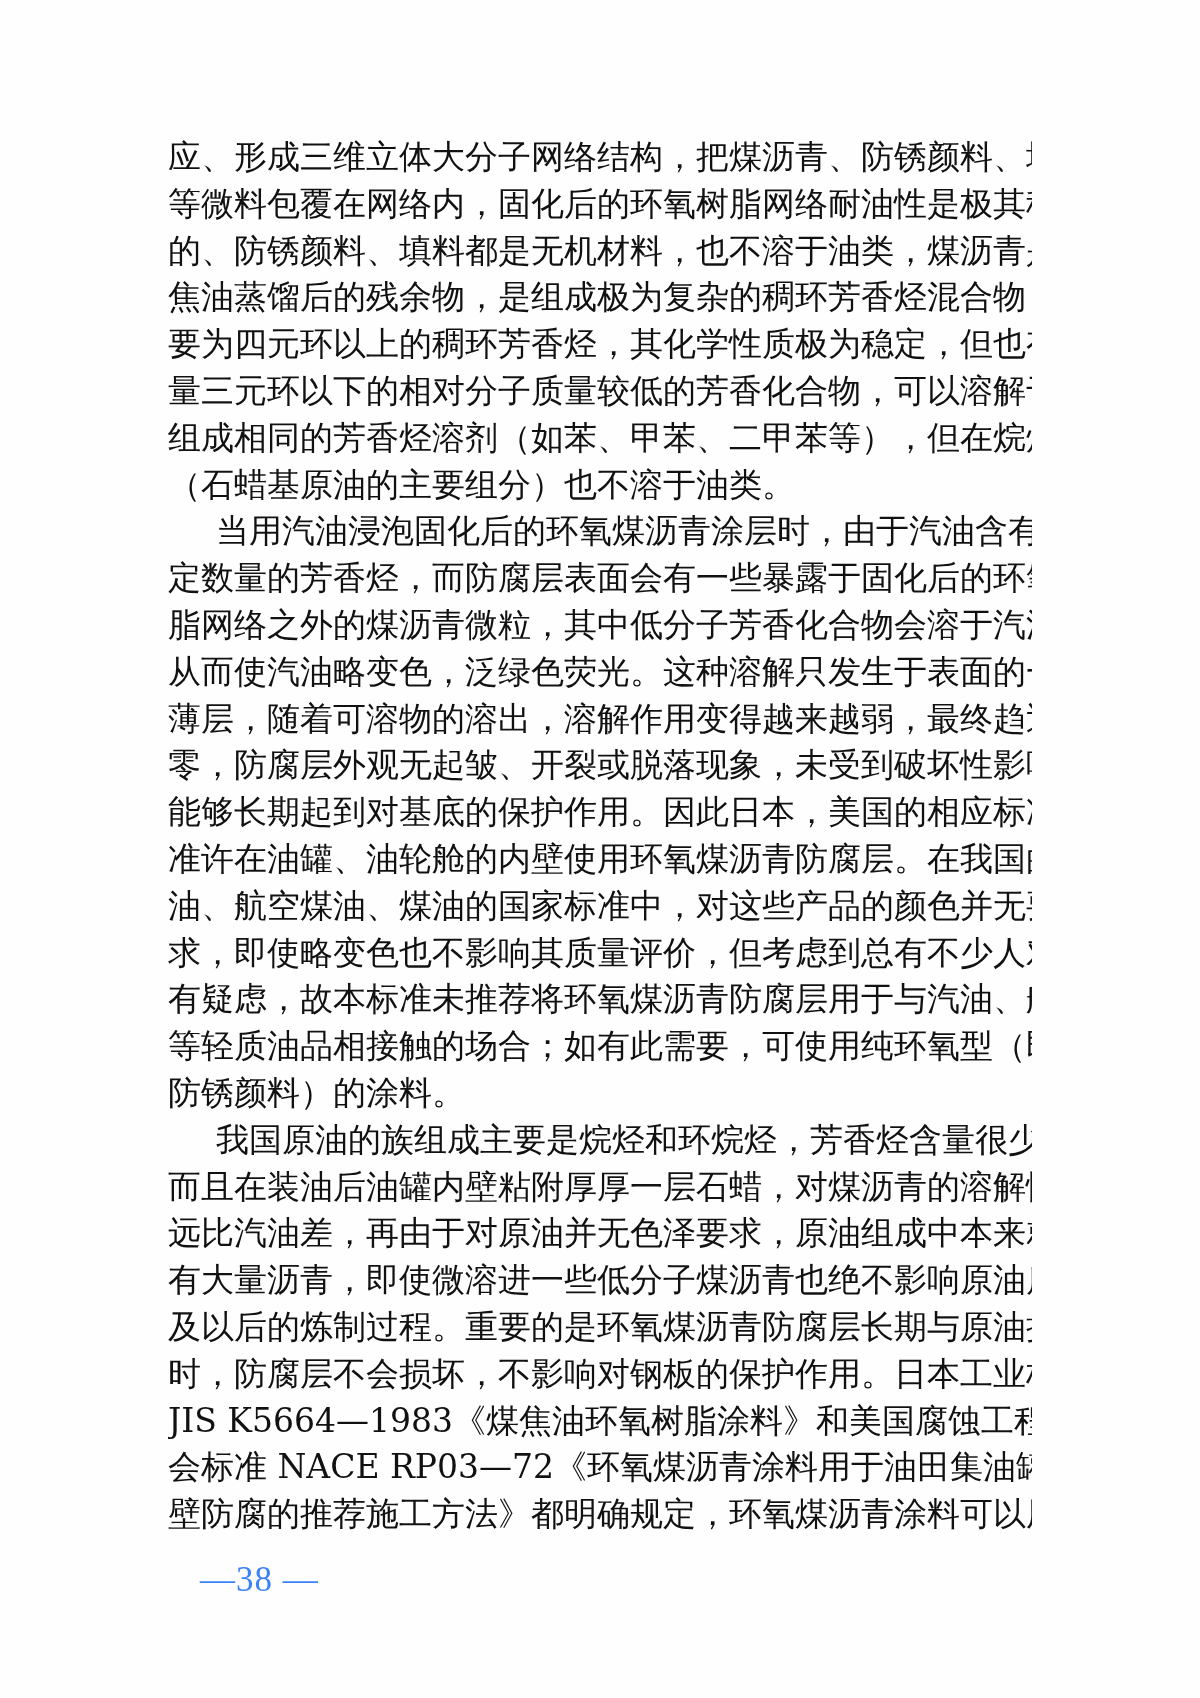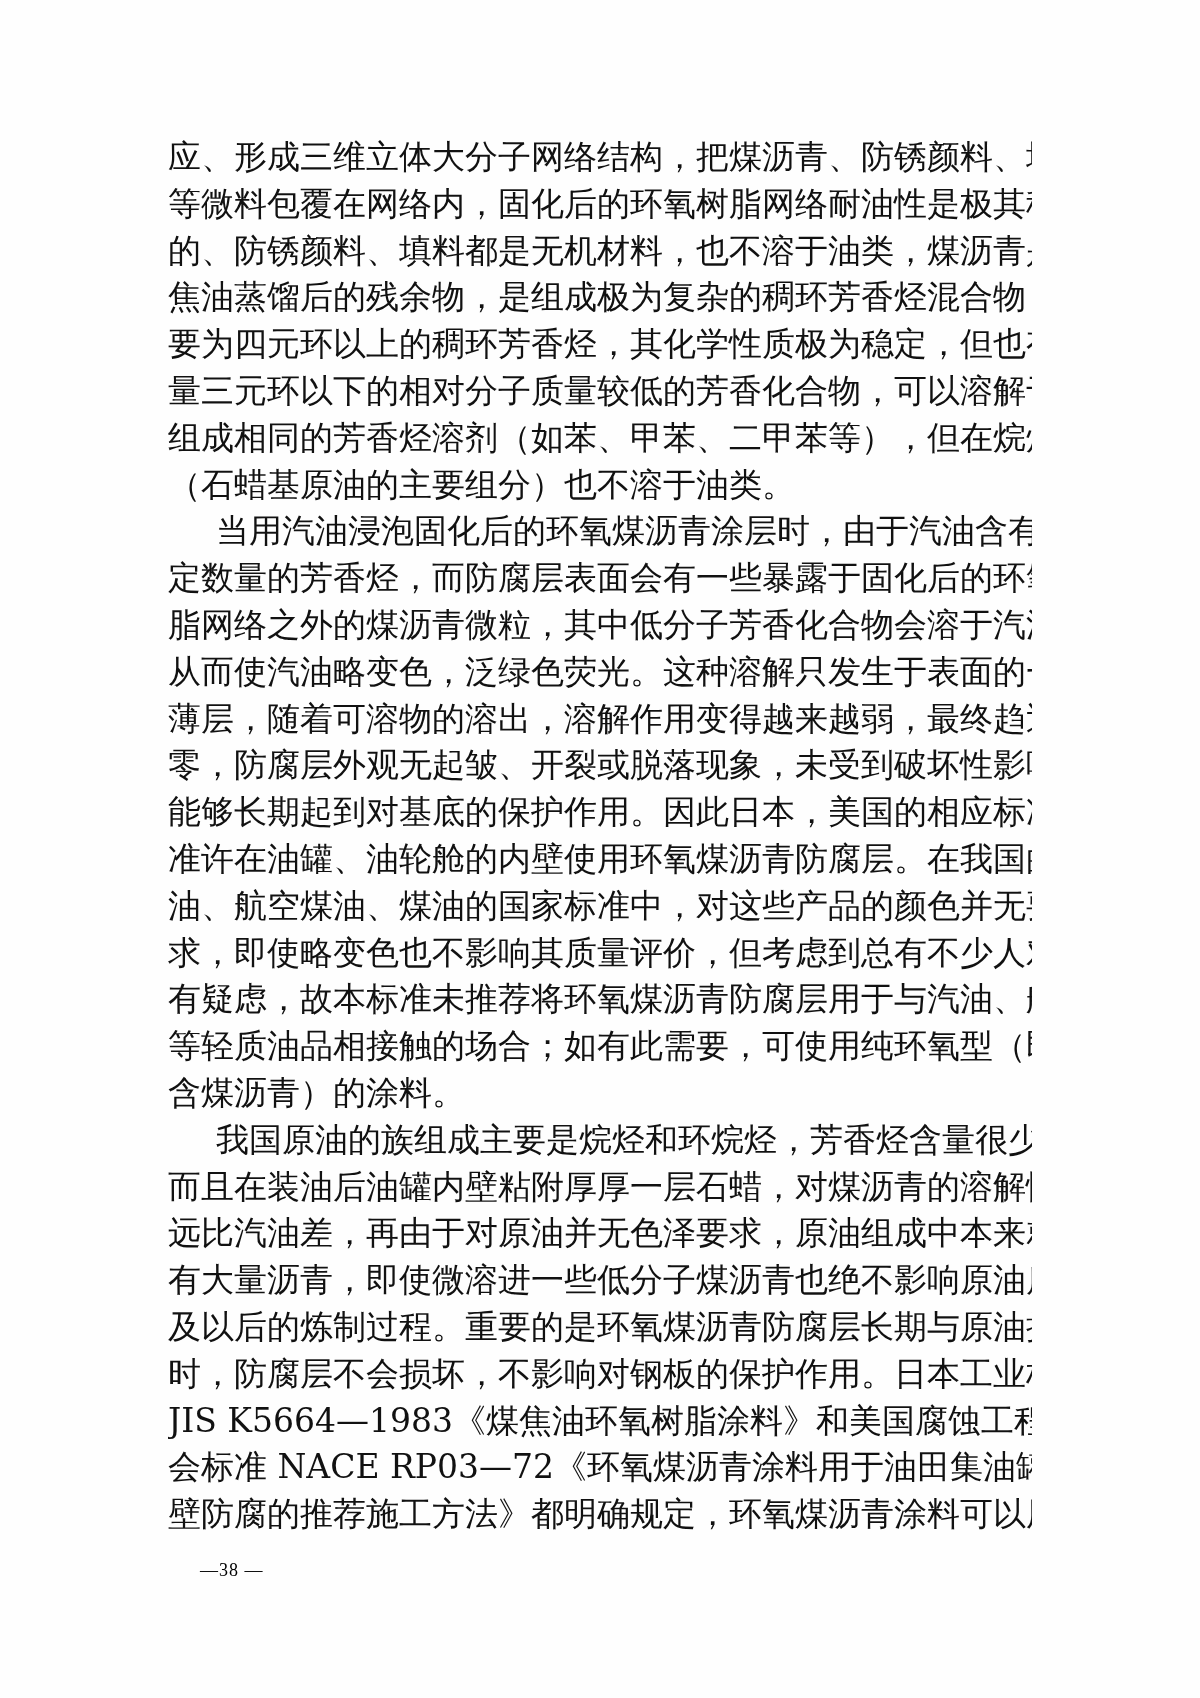--- a/index.html
+++ b/index.html
@@ -5,22 +5,22 @@
   html, body { margin: 0; padding: 0; background: #ffffff; }
   body { width: 1200px; height: 1698px; position: relative; overflow: hidden;
          font-family: "DejaVu Serif", "Liberation Serif", serif; color: #111; }
   .page { position: absolute; left: 0; top: 0; width: 1200px; height: 1698px; background: #fefefe; }
   .body-text { position: absolute; left: 168px; top: 134px; width: 864px; }
   .line { display: block; height: 46.8px; line-height: 46.8px; font-size: 33px;
           white-space: nowrap; text-align: justify; text-align-last: justify;
           letter-spacing: 0; overflow: hidden; }
   .line.last { text-align-last: left; }
   .line.indent { padding-left: 48px; }
-  .page-number { position: absolute; left: 200px; top: 1560px; font-size: 18px;
-                 font-family: "Liberation Serif", serif; letter-spacing: 1px; color: #000000; }
+  .page-number { position: absolute; left: 200px; top: 1560px; font-size: 35px;
+                 font-family: "Liberation Serif", serif; letter-spacing: 1px; color: #3b82f6; }
 </style>
 </head>
 <body>
 
 <div class="page">
   <div class="body-text">
 
     <div>
       <span class="line">应、形成三维立体大分子网络结构，把煤沥青、防锈颜料、填料</span>
       <span class="line">等微料包覆在网络内，固化后的环氧树脂网络耐油性是极其稳定</span>
@@ -38,21 +38,21 @@
       <span class="line">脂网络之外的煤沥青微粒，其中低分子芳香化合物会溶于汽油，</span>
       <span class="line">从而使汽油略变色，泛绿色荧光。这种溶解只发生于表面的一极</span>
       <span class="line">薄层，随着可溶物的溶出，溶解作用变得越来越弱，最终趋近于</span>
       <span class="line">零，防腐层外观无起皱、开裂或脱落现象，未受到破坏性影响，</span>
       <span class="line">能够长期起到对基底的保护作用。因此日本，美国的相应标准都</span>
       <span class="line">准许在油罐、油轮舱的内壁使用环氧煤沥青防腐层。在我国的汽</span>
       <span class="line">油、航空煤油、煤油的国家标准中，对这些产品的颜色并无要</span>
       <span class="line">求，即使略变色也不影响其质量评价，但考虑到总有不少人对此</span>
       <span class="line">有疑虑，故本标准未推荐将环氧煤沥青防腐层用于与汽油、航煤</span>
       <span class="line">等轻质油品相接触的场合；如有此需要，可使用纯环氧型（即不</span>
-      <span class="line last">含煤沥青）的涂料。</span>
+      <span class="line last">防锈颜料）的涂料。</span>
     </div>
 
     <div>
       <span class="line indent">我国原油的族组成主要是烷烃和环烷烃，芳香烃含量很少，</span>
       <span class="line">而且在装油后油罐内壁粘附厚厚一层石蜡，对煤沥青的溶解性远</span>
       <span class="line">远比汽油差，再由于对原油并无色泽要求，原油组成中本来就含</span>
       <span class="line">有大量沥青，即使微溶进一些低分子煤沥青也绝不影响原油质量</span>
       <span class="line">及以后的炼制过程。重要的是环氧煤沥青防腐层长期与原油接触</span>
       <span class="line">时，防腐层不会损坏，不影响对钢板的保护作用。日本工业标准</span>
       <span class="line">JIS K5664—1983《煤焦油环氧树脂涂料》和美国腐蚀工程师协</span>

